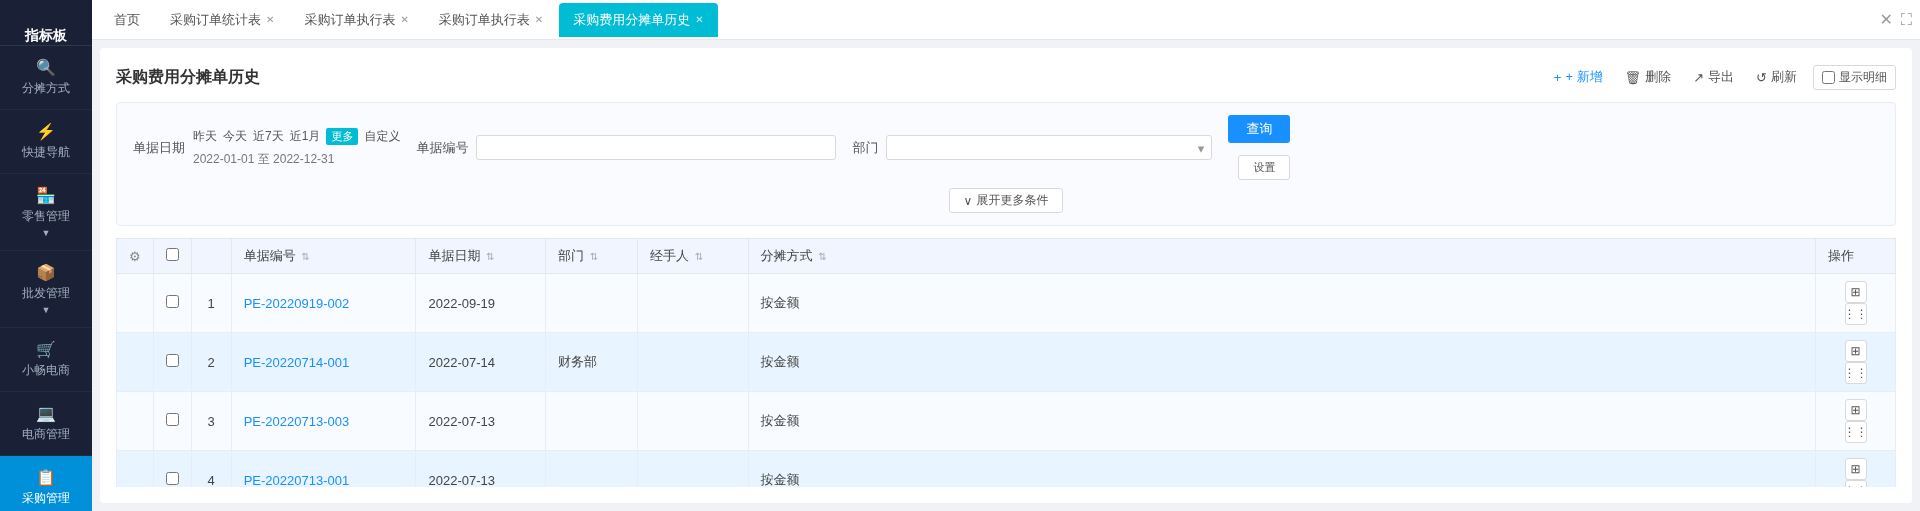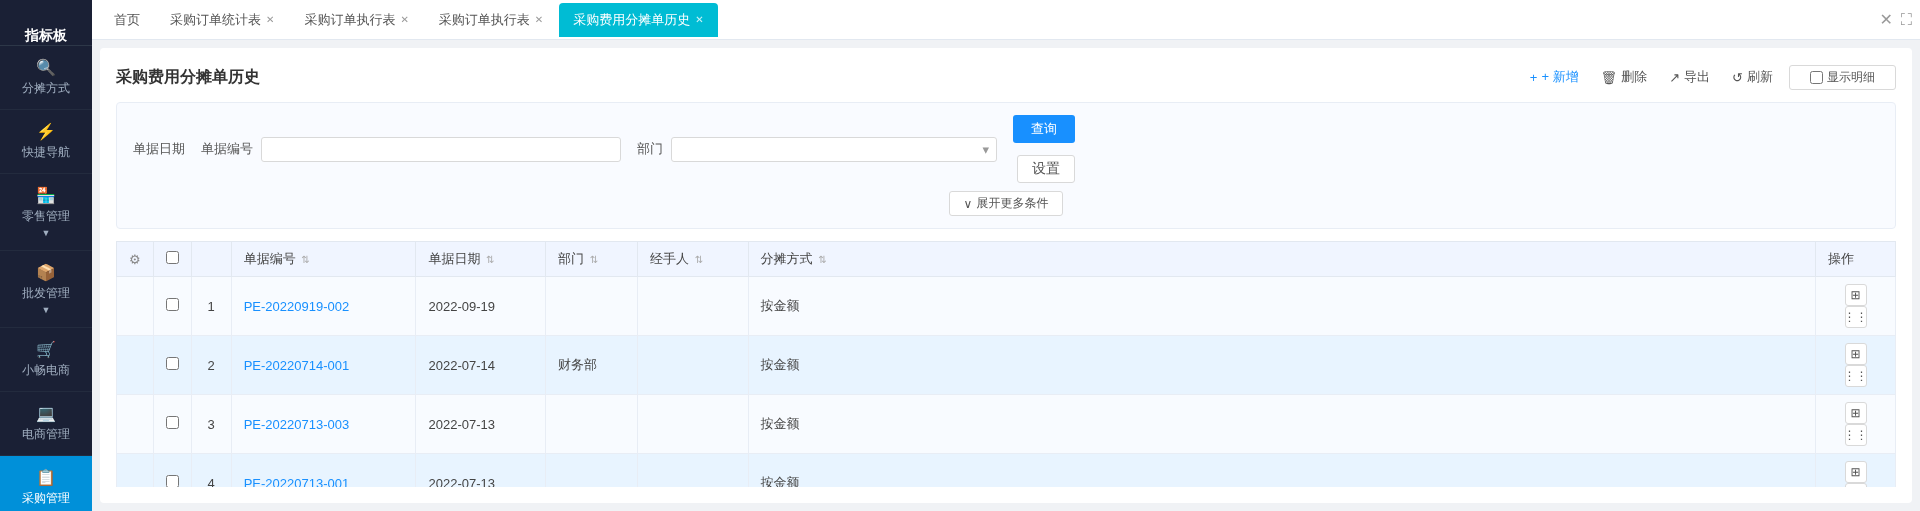--- a/index.html
+++ b/index.html
@@ -128,21 +128,21 @@
     .toolbar-btn.add-btn { color: #1890ff; }
     .toolbar-btn.del-btn { color: #555; }
     .show-col-btn {
       display: flex;
       align-items: center;
       gap: 4px;
       font-size: 12px;
       color: #555;
       cursor: pointer;
       border: 1px solid #d9d9d9;
-      padding: 3px 20px;
+      padding: 3px 8px;
       border-radius: 3px;
     }
 
     
     .filter-area {
       background: #f9fbff;
       border: 1px solid #e8edf5;
       border-radius: 4px;
       padding: 12px 16px;
     }
@@ -224,21 +224,21 @@
       padding: 5px 18px;
       font-size: 13px;
       cursor: pointer;
     }
     .set-btn {
       background: #fff;
       color: #555;
       border: 1px solid #d9d9d9;
       border-radius: 3px;
       padding: 4px 14px;
-      font-size: 14px;
+      font-size: 11px;
       cursor: pointer;
     }
 
     .expand-more {
       display: flex;
       justify-content: center;
       margin-top: 8px;
     }
     .expand-btn {
       border: 1px solid #d9d9d9;
@@ -407,20 +407,31 @@
           <span>显示明细</span>
         </span>
       </div>
     </div>
 
     <div class="filter-area">
       <div class="filter-row">
 
         <div class="filter-group">
           <span class="filter-label">单据日期</span>
+          <div style="display:flex;flex-direction:column;gap:2px;">
+            <div class="date-shortcut">
+              <span>昨天</span>
+              <span>今天</span>
+              <span>近7天</span>
+              <span>近1月</span>
+              <span class="more-tag">更多</span>
+              <span>自定义</span>
+            </div>
+            <div class="date-range-text">2022-01-01 至 2022-12-31</div>
+          </div>
         </div>
 
         <div class="filter-group" style="flex:1;max-width:420px;">
           <span class="filter-label">单据编号</span>
           <input type="text" class="filter-input" style="flex: 1 1 0%;">
         </div>
 
         <div class="filter-group" style="flex:1;max-width:360px;">
           <span class="filter-label">部门</span>
           <div class="select-wrapper" style="flex:1;">

